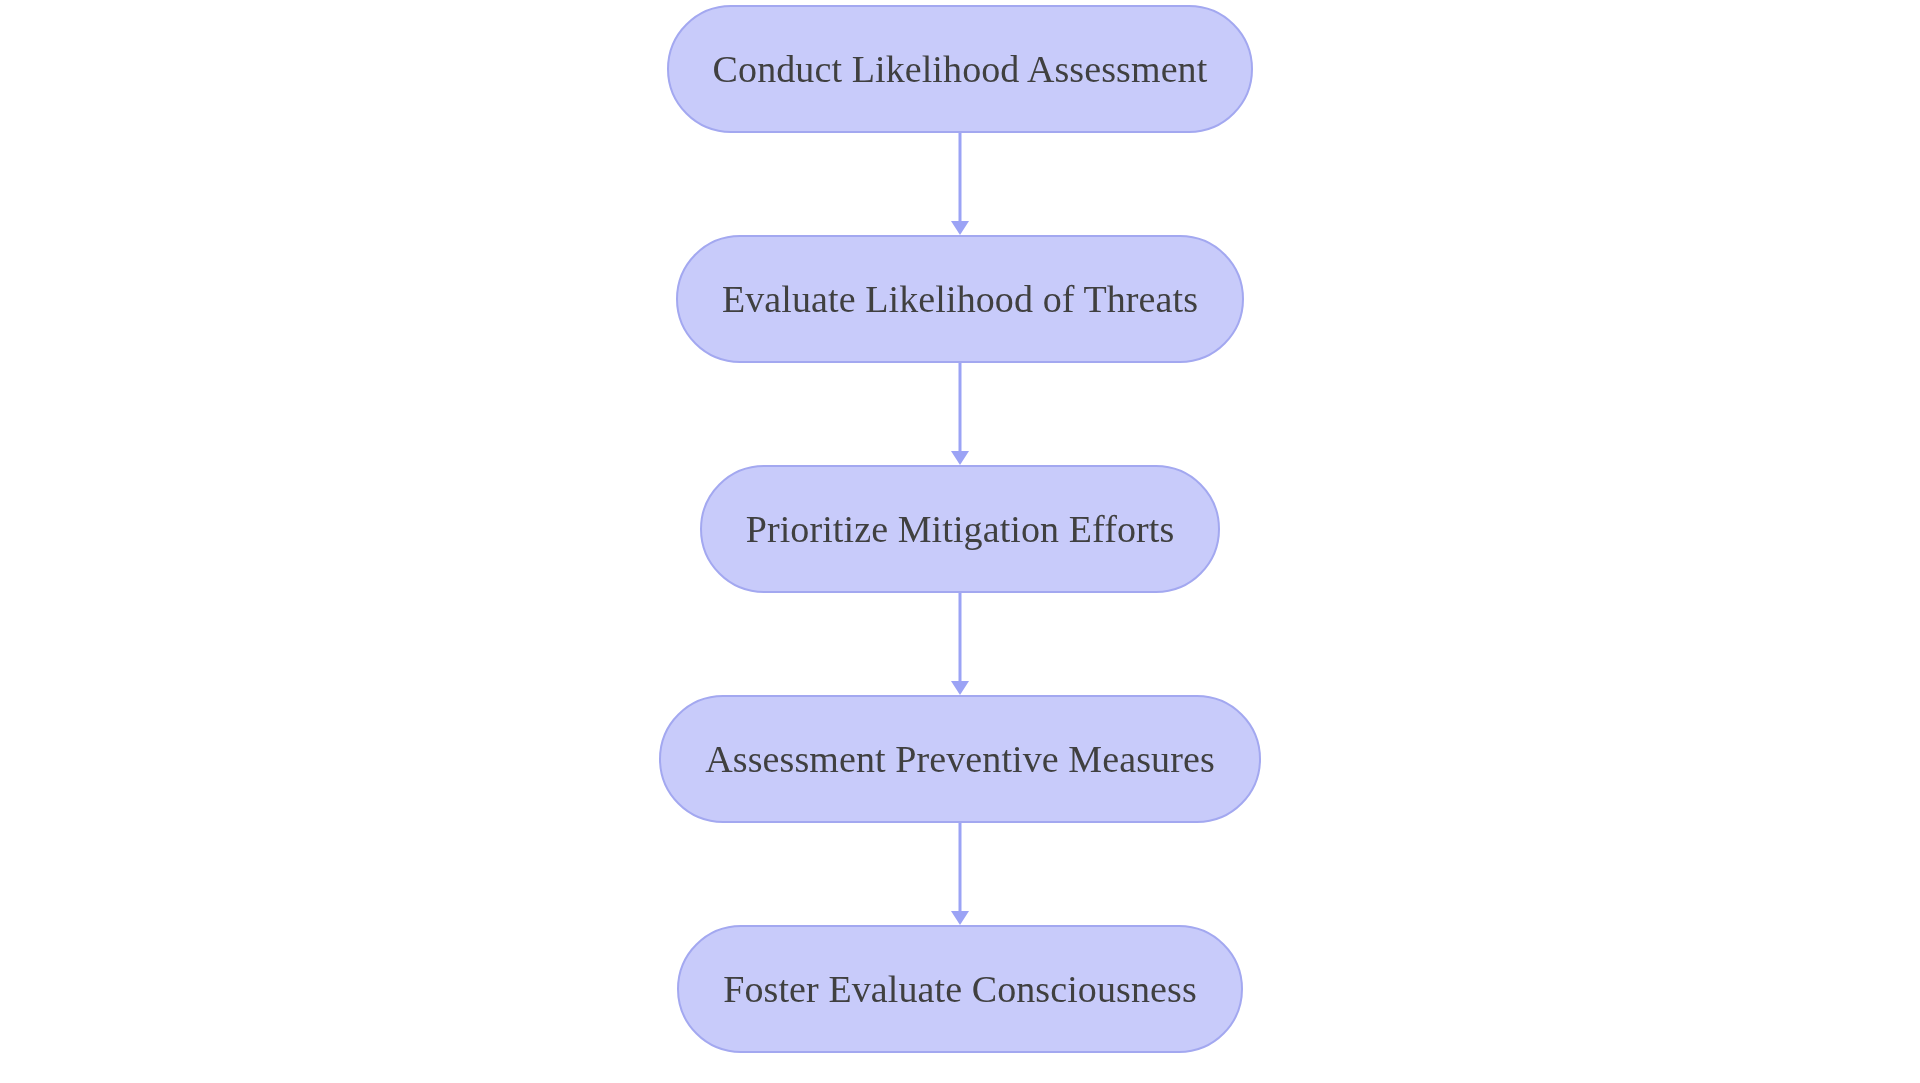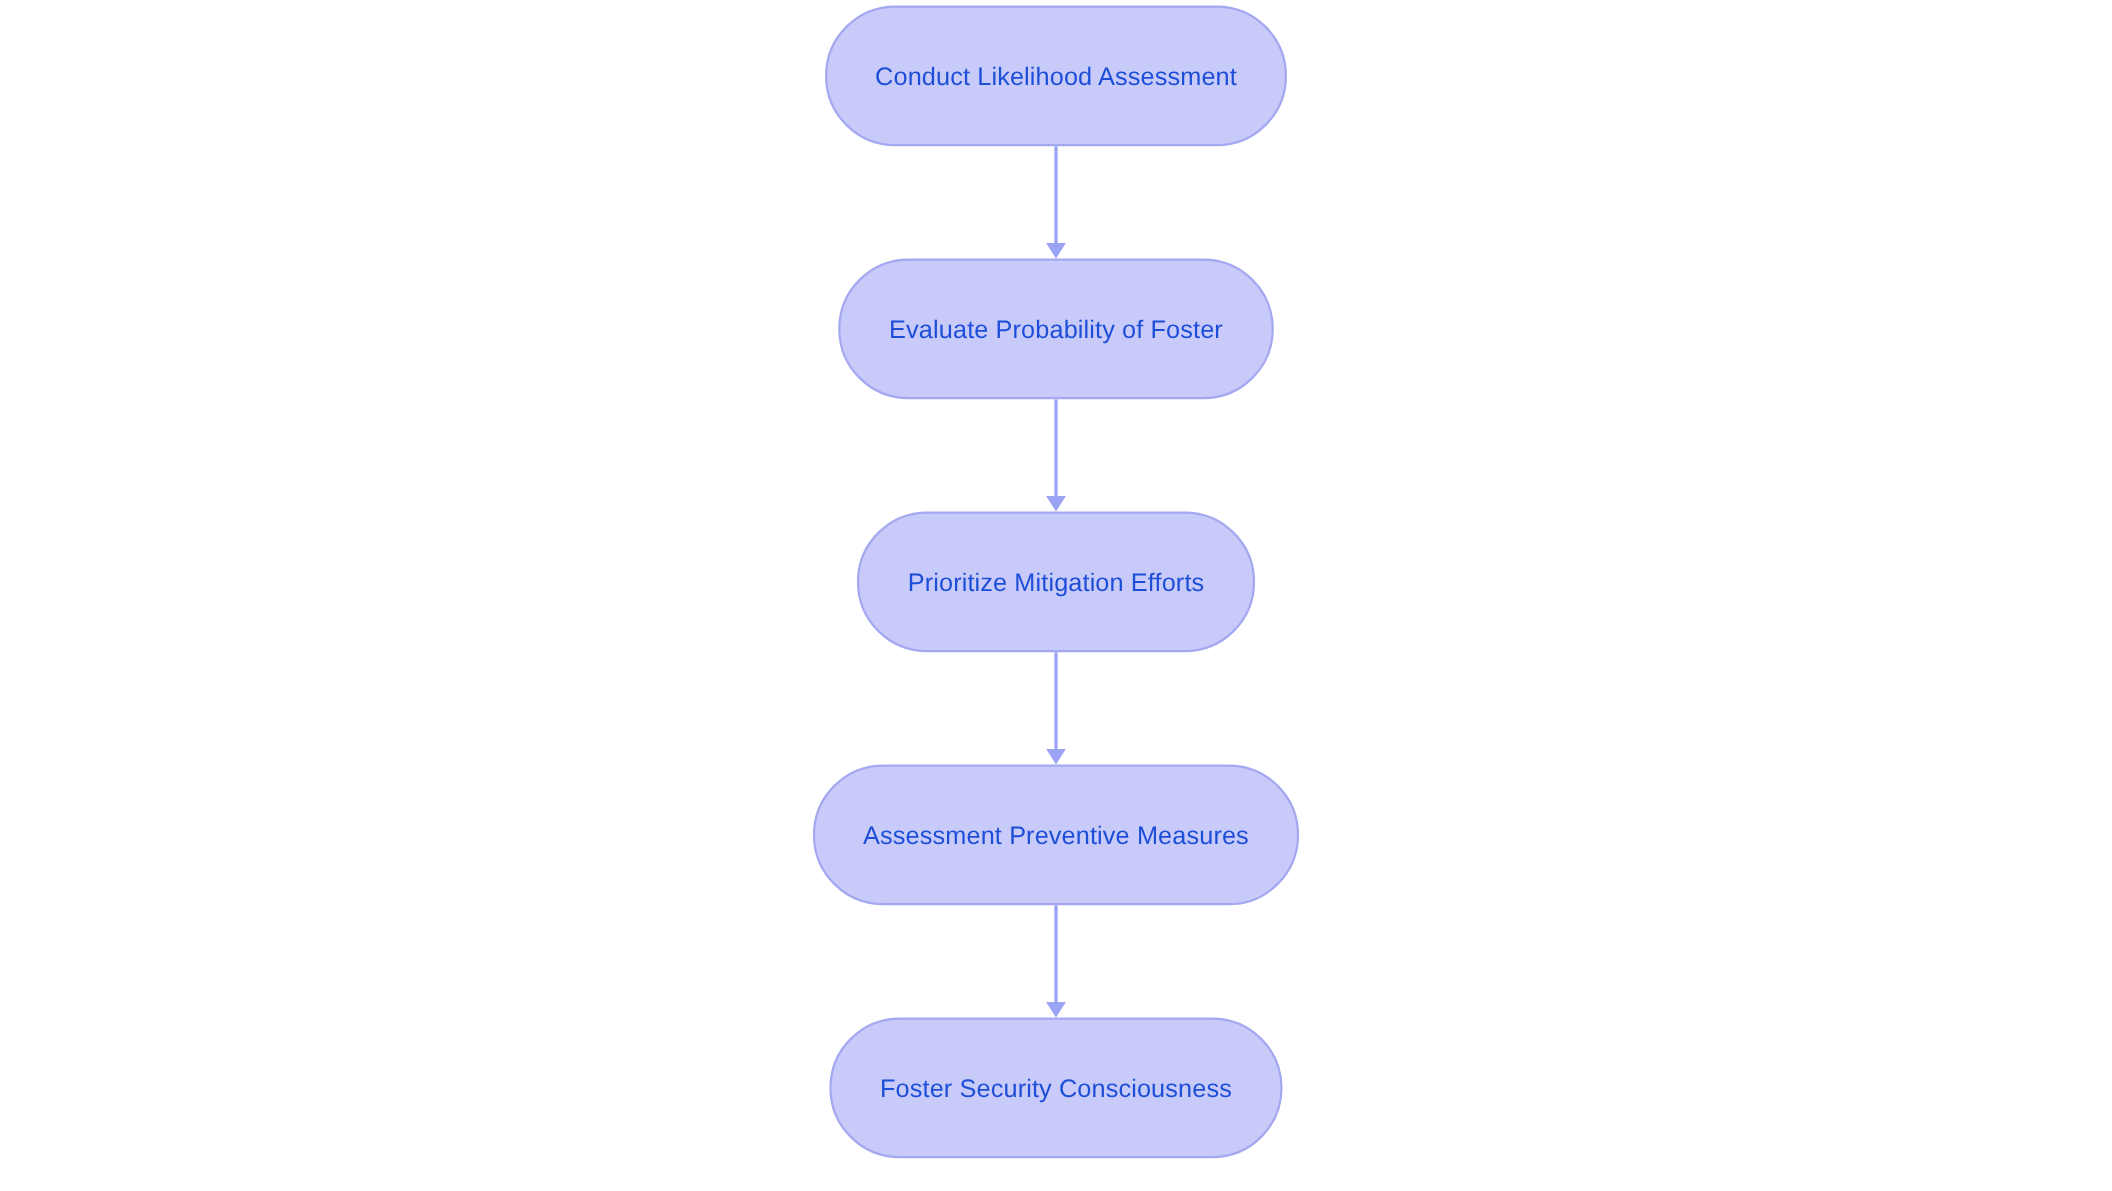--- a/index.html
+++ b/index.html
@@ -33,24 +33,24 @@
     background: #c8cbfa;
     border: 2px solid #a3a8f0;
     display: flex;
     align-items: center;
     justify-content: center;
     padding: 0 44px;
     white-space: nowrap;
   }
 
   .flow-node-label {
-    font-family: Liberation Sans, sans-serif;
-    font-size: 23px;
+    font-family: Liberation Serif, serif;
+    font-size: 38px;
     font-weight: 400;
-    color: #1d4ed8;
+    color: #404040;
     letter-spacing: 0.1px;
     line-height: 1;
   }
 
   .flow-connector {
     width: 30px;
     height: 102px;
     position: relative;
     display: flex;
     justify-content: center;
@@ -86,21 +86,21 @@
   <div class="flow-node">
     <span class="flow-node-label">Conduct Likelihood Assessment</span>
   </div>
 
   <div class="flow-connector">
     <span class="conn-line"></span>
     <span class="conn-head"></span>
   </div>
 
   <div class="flow-node">
-    <span class="flow-node-label">Evaluate Probability of Foster</span>
+    <span class="flow-node-label">Evaluate Likelihood of Threats</span>
   </div>
 
   <div class="flow-connector">
     <span class="conn-line"></span>
     <span class="conn-head"></span>
   </div>
 
   <div class="flow-node">
     <span class="flow-node-label">Prioritize Mitigation Efforts</span>
   </div>
@@ -113,16 +113,16 @@
   <div class="flow-node">
     <span class="flow-node-label">Assessment Preventive Measures</span>
   </div>
 
   <div class="flow-connector">
     <span class="conn-line"></span>
     <span class="conn-head"></span>
   </div>
 
   <div class="flow-node">
-    <span class="flow-node-label">Foster Security Consciousness</span>
+    <span class="flow-node-label">Foster Evaluate Consciousness</span>
   </div>
 
 </div>
 
 </body></html>

